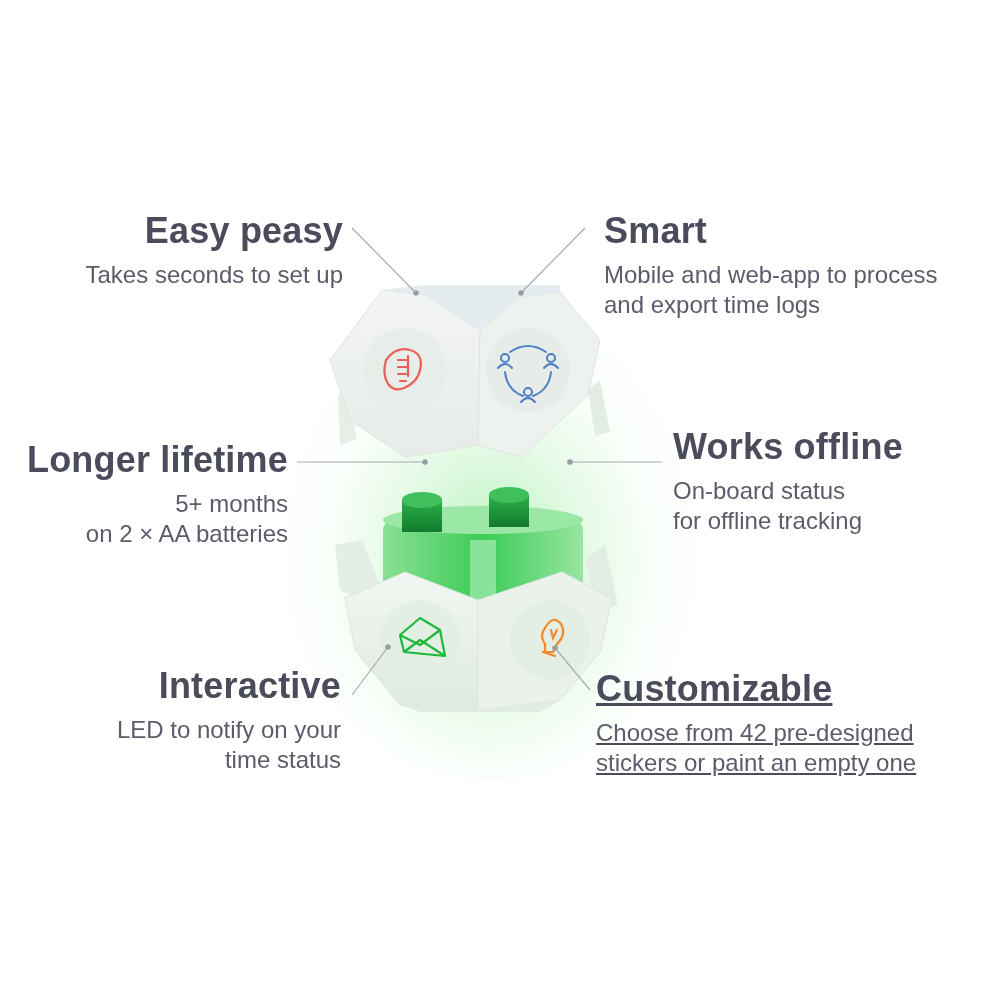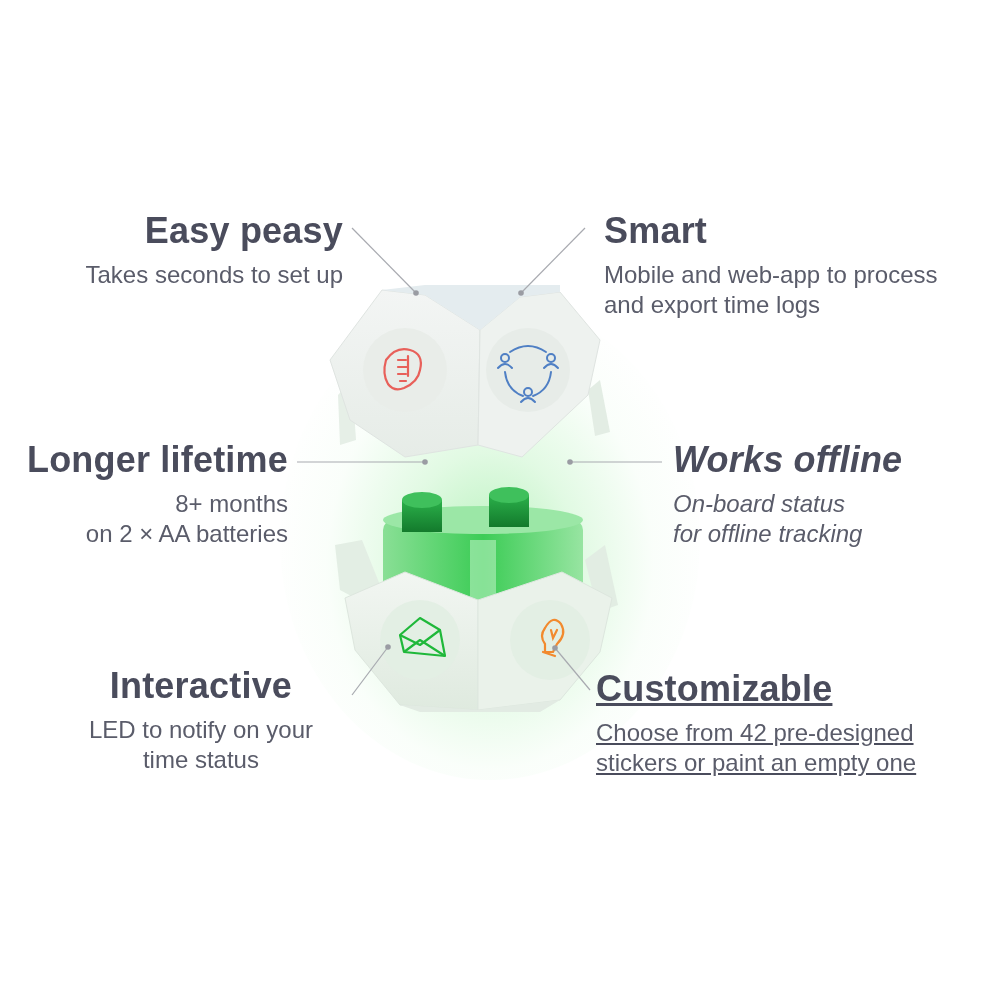--- a/index.html
+++ b/index.html
@@ -148,34 +148,34 @@
   <div class="title">Smart</div>
   <div class="desc">
     <div>Mobile and web-app to process</div>
     <div>and export time logs</div>
   </div>
 </div>
 
 <div class="feature left" style="right:712px; top:441px;">
   <div class="title">Longer lifetime</div>
   <div class="desc">
-    <div>8+ months</div>
+    <div>5+ months</div>
     <div>on 2 × AA batteries</div>
   </div>
 </div>
 
-<div class="feature right" style="left:673px; top:441px;font-style:italic;">
+<div class="feature right" style="left:673px; top:428px;">
   <div class="title">Works offline</div>
   <div class="desc">
     <div>On-board status</div>
     <div>for offline tracking</div>
   </div>
 </div>
 
-<div class="feature left" style="right:687px; top:667px;text-align:center;">
+<div class="feature left" style="right:659px; top:667px;">
   <div class="title">Interactive</div>
   <div class="desc">
     <div>LED to notify on your</div>
     <div>time status</div>
   </div>
 </div>
 
 <div class="feature right" style="left:596px; top:670px;text-decoration:underline;">
   <div class="title">Customizable</div>
   <div class="desc">

